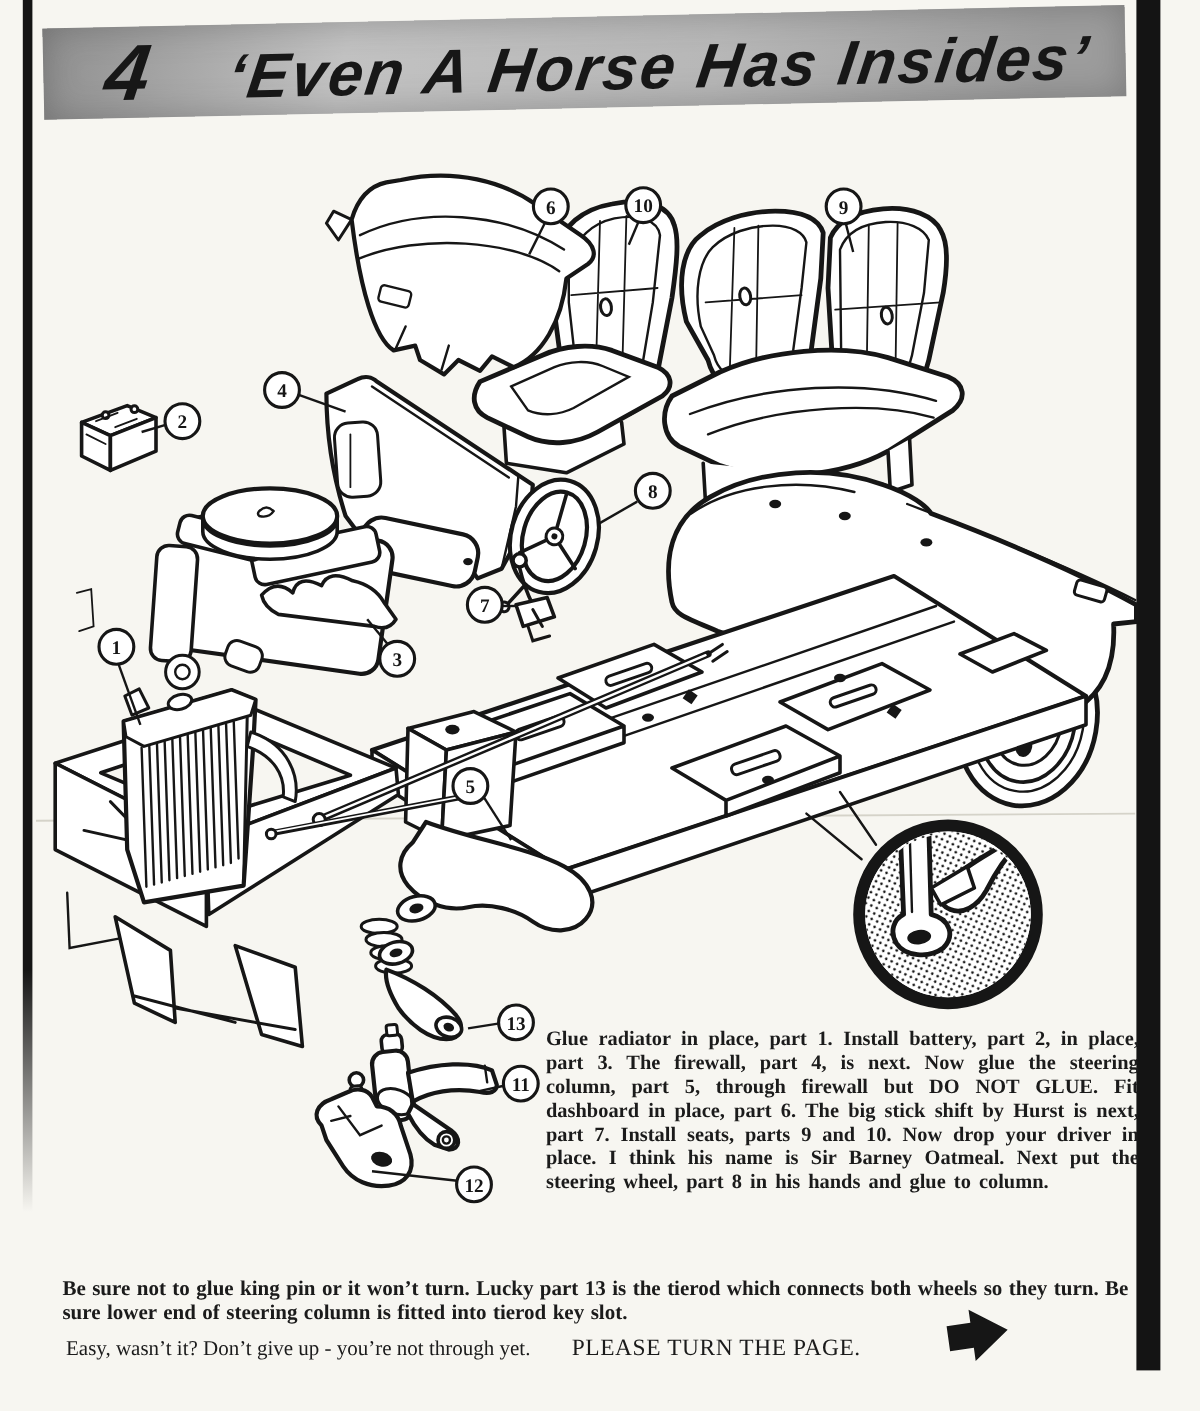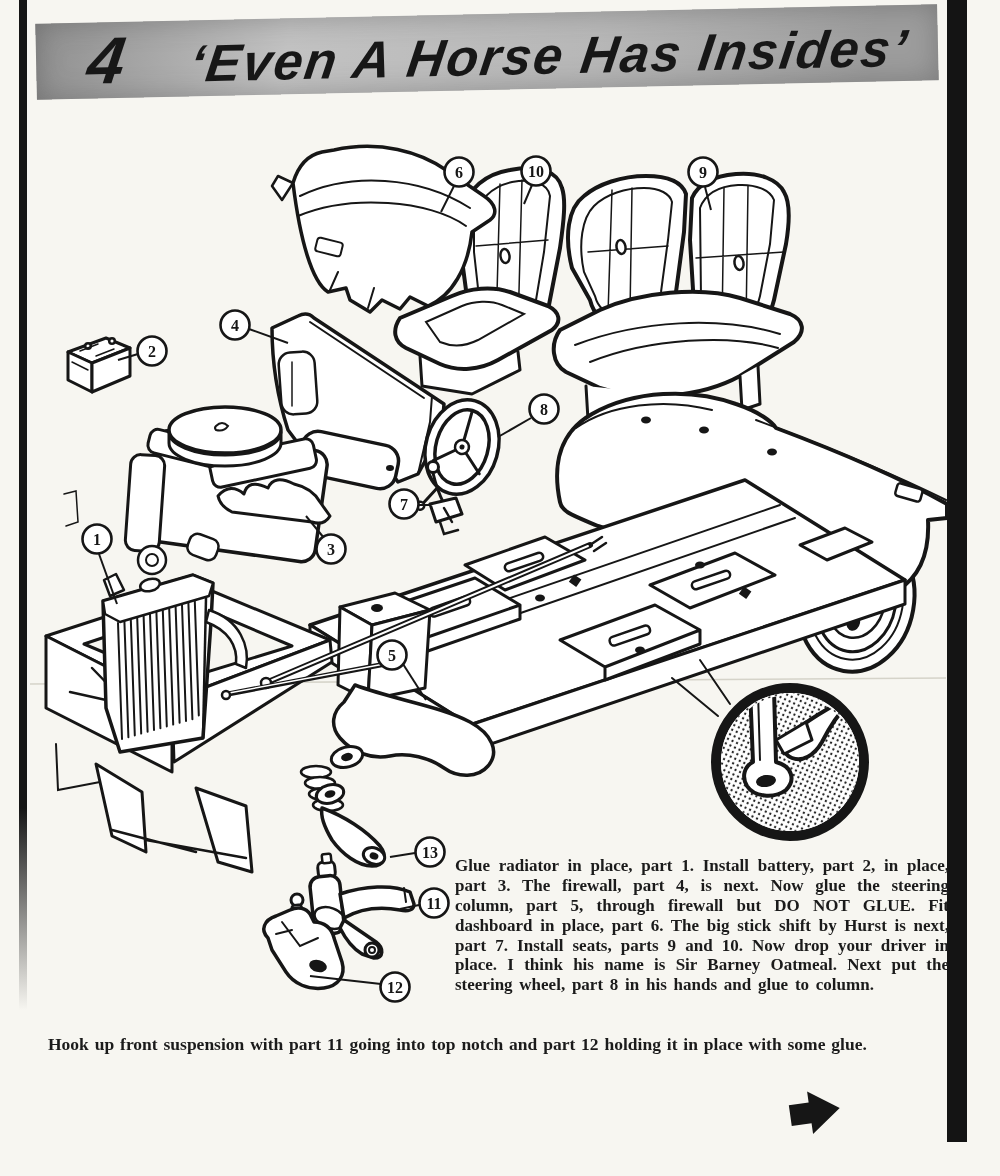--- a/index.html
+++ b/index.html
@@ -346,15 +346,19 @@
         <circle cx="430" cy="852" r="14.5"></circle>
       <text x="430" y="858">13</text>
       </g>
 
     <g transform="rotate(-8 812 1112)">
       <path class="blk" d="M790,1102 h20 v-11 l30,21 l-30,22 v-11 h-20 Z"></path>
     </g>
   </svg>
 
   <div class="para main-para">Glue radiator in place, part 1. Install battery, part 2, in place, part 3. The firewall, part 4, is next. Now glue the steering column, part 5, through firewall but DO NOT GLUE.  Fit dashboard in place, part 6. The big stick shift by Hurst is next, part 7. Install seats, parts 9 and 10. Now drop your driver in place. I think his name is Sir Barney Oatmeal. Next put the steering wheel, part 8 in his hands and glue to column.</div>
-  <div class="para p2">Hook up front suspension with part 11 going into top notch and part 12 holding it in place with some glue.</div>
+  <div class="para p3">Be sure not to glue king pin or it won’t turn. Lucky part 13 is the tierod which connects both wheels so they turn. Be sure lower end of steering column is fitted into tierod key slot.</div>
+  <div class="closing">
+    <span>Easy, wasn’t it?  Don’t give up - you’re not through yet.</span>
+    <span class="turn">PLEASE TURN THE PAGE.</span>
+  </div>
 
 </div>
 
 </body></html>

